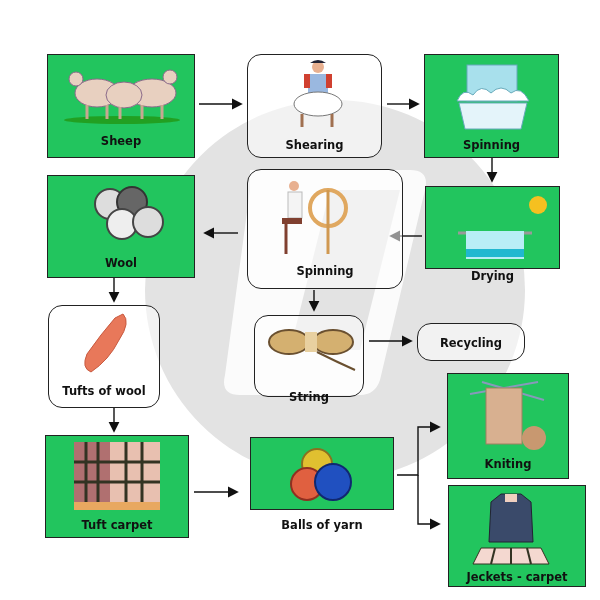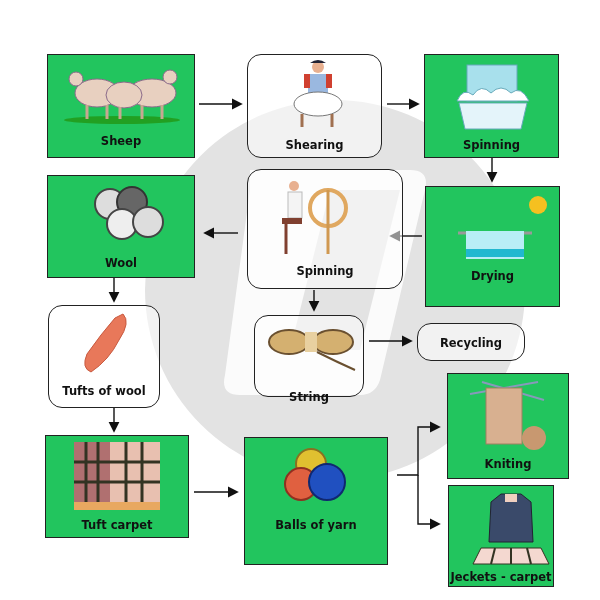--- a/index.html
+++ b/index.html
@@ -79,21 +79,21 @@
 
 <div class="box" style="left:424px;top:54px;width:135px;height:104px;">
   <svg class="ic" style="left:30px;top:8px" width="76" height="68">
     <rect x="12" y="2" width="50" height="36" fill="#a8e0ec" stroke="#6ab"></rect>
     <path d="M2 38 Q8 24 18 32 Q26 20 36 30 Q46 20 56 30 Q66 22 74 38 Z" fill="#fff" stroke="#6ab"></path>
     <path d="M4 40 L72 40 L66 66 L10 66 Z" fill="#e4f4fa" stroke="#6ab"></path>
   </svg>
   <div class="lbl" style="top:83px">Spinning</div>
 </div>
 
-<div class="box" style="left:425px;top:186px;width:135px;height:121px;">
+<div class="box" style="left:425px;top:186px;width:135px;height:83px;">
   <svg class="ic" style="left:26px;top:4px" width="104" height="72">
     <circle cx="86" cy="14" r="9" fill="#f5c020"></circle>
     <line x1="6" y1="42" x2="80" y2="42" stroke="#999" stroke-width="3"></line>
     <rect x="14" y="40" width="58" height="28" fill="#b8eef6"></rect>
       <rect x="14" y="58" width="58" height="8" fill="#20b8d0"></rect>
   </svg>
   <div class="lbl" style="top:82px">Drying</div>
 </div>
 
 <div class="box t" style="left:247px;top:169px;width:156px;height:120px;">
@@ -149,40 +149,40 @@
         <line x1="52" y1="0" x2="52" y2="60"></line>
         <line x1="68" y1="0" x2="68" y2="60"></line>
         <line x1="0" y1="20" x2="86" y2="20"></line>
         <line x1="0" y1="40" x2="86" y2="40"></line>
       </g>
     <rect x="0" y="60" width="86" height="8" fill="#e8a860"></rect>
   </svg>
   <div class="lbl" style="top:82px">Tuft carpet</div>
 </div>
 
-<div class="box" style="left:244px;top:437px;width:144px;height:128px;">
+<div class="box" style="left:250px;top:437px;width:144px;height:73px;">
   <svg class="ic" style="left:38px;top:8px" width="70" height="62">
     <circle cx="28" cy="18" r="15" fill="#e0c030" stroke="#8a7020" stroke-width="2"></circle>
     <circle cx="18" cy="38" r="16" fill="#e06040" stroke="#903020" stroke-width="2"></circle>
     <circle cx="44" cy="36" r="18" fill="#2050c0" stroke="#102870" stroke-width="2"></circle>
   </svg>
   <div class="lbl" style="top:80px">Balls of yarn</div>
 </div>
 
 <div class="box" style="left:447px;top:373px;width:122px;height:106px;">
   <svg class="ic" style="left:20px;top:6px" width="84" height="72">
     <line x1="2" y1="14" x2="70" y2="2" stroke="#8899bb" stroke-width="2"></line>
       <line x1="14" y1="2" x2="76" y2="20" stroke="#8899bb" stroke-width="2"></line>
     <rect x="18" y="8" width="36" height="56" fill="#d8b090" stroke="#a08060"></rect>
     <circle cx="66" cy="58" r="12" fill="#c89870"></circle>
   </svg>
   <div class="lbl" style="top:83px">Kniting</div>
 </div>
 
-<div class="box" style="left:448px;top:485px;width:106px;height:102px;">
+<div class="box" style="left:448px;top:485px;width:138px;height:102px;">
   <svg class="ic" style="left:22px;top:4px" width="80" height="76">
     <path d="M30 4 L50 4 L60 12 L62 52 L18 52 L20 12 Z" fill="#3a4a6a" stroke="#223"></path>
     <rect x="34" y="4" width="12" height="8" fill="#f0d0c0"></rect>
     <path d="M10 58 L70 58 L78 74 L2 74 Z" fill="#f4d8d0" stroke="#332"></path>
     <g stroke="#332" stroke-width="2">
         <line x1="24" y1="58" x2="20" y2="74"></line>
         <line x1="40" y1="58" x2="40" y2="74"></line>
         <line x1="56" y1="58" x2="60" y2="74"></line>
       </g>
   </svg>

